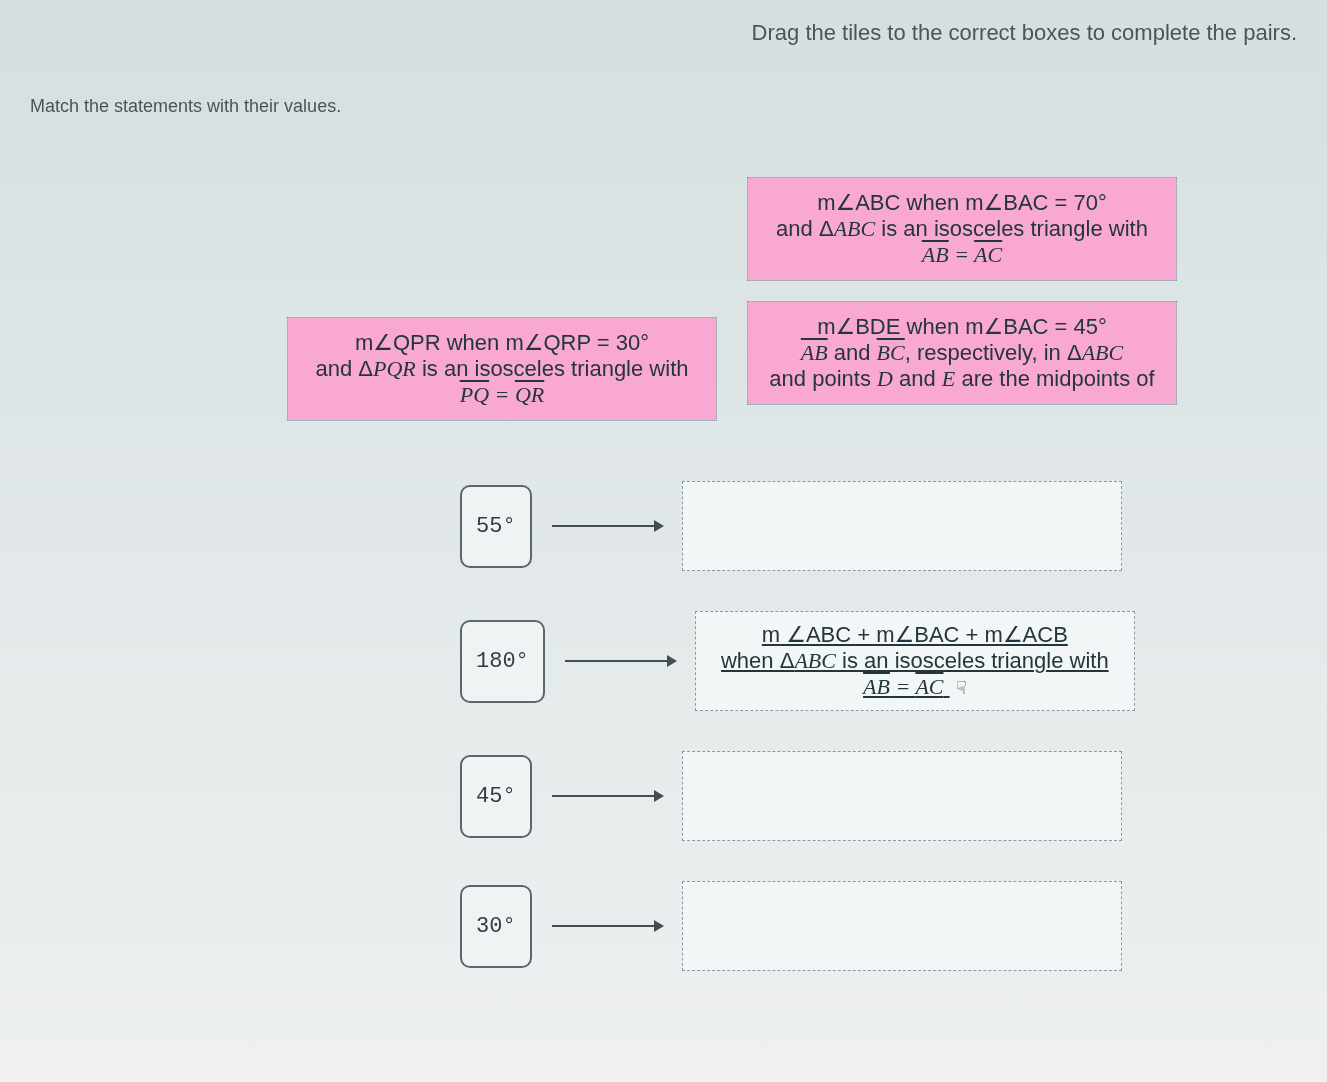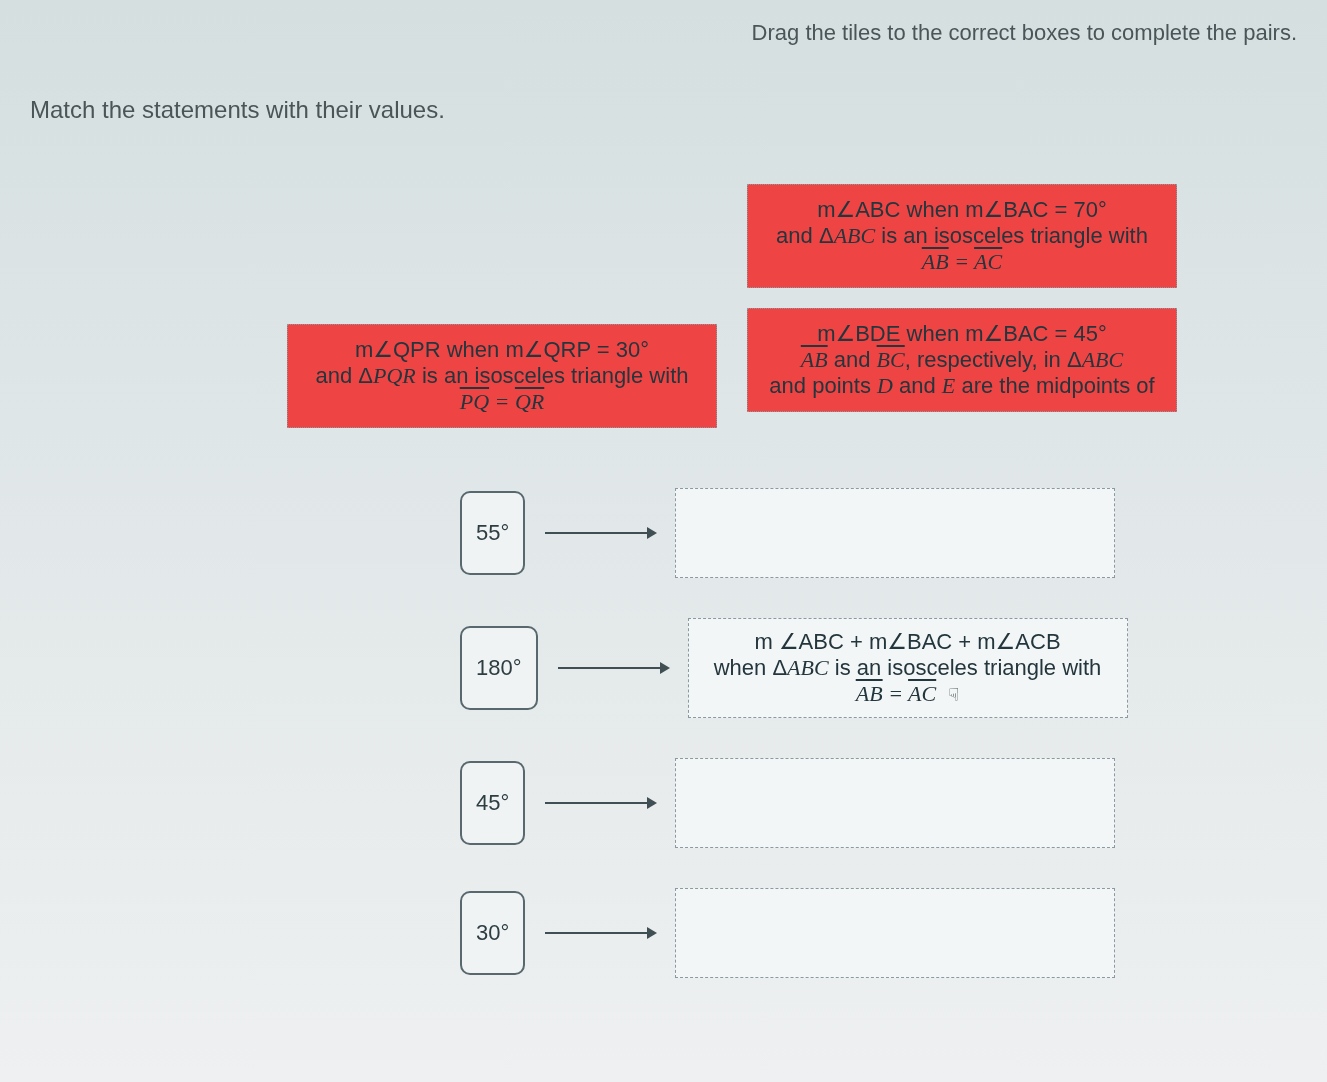--- a/index.html
+++ b/index.html
@@ -12,41 +12,41 @@
     width: 1327px;
     min-height: 1082px;
   }
   .instruction {
     font-size: 22px;
     color: #4a5558;
     margin-bottom: 50px;
     text-align: right;
   }
   .sub-instruction {
-    font-size: 24px;
+    font-size: 18px;
     color: #4a5558;
     margin-bottom: 60px;
   }
   .tiles-row {
     display: flex;
     gap: 30px;
     align-items: flex-start;
     justify-content: flex-end;
     padding-right: 120px;
     margin-bottom: 60px;
   }
   .tiles-col {
     display: flex;
     flex-direction: column;
     gap: 20px;
     align-items: center;
   }
   .statement-tile {
     border: 1px dotted #8a9aa0;
-    background: #ef4444;
+    background: #f9a8d4;
     padding: 12px 20px;
     text-align: center;
     font-size: 22px;
     color: #24363d;
     min-width: 430px;
     cursor: grab;
   }
   .match-area {
     display: flex;
     flex-direction: column;
@@ -61,20 +61,21 @@
   .value-tile {
     border: 2px solid #58686e;
     border-radius: 10px;
     background: #eff3f3;
     padding: 27px 14px;
     font-size: 22px;
     color: #2e3d42;
     min-width: 64px;
     text-align: right;
     cursor: grab;
+    font-family: Liberation Mono, monospace;
   }
   .arrow {
     width: 110px;
     height: 2px;
     background: #3f4f54;
     position: relative;
   }
   .arrow::after {
     content: '';
     position: absolute;
@@ -89,20 +90,21 @@
     background: #f3f6f6;
     min-width: 440px;
     min-height: 90px;
     padding: 10px 16px;
     display: flex;
     align-items: center;
     justify-content: center;
     font-size: 22px;
     text-align: center;
     color: #24363d;
+    text-decoration: underline;
   }
   .math { font-family: 'Times New Roman', Times, serif; font-style: italic; }
   .ov { text-decoration: overline; margin-top: 16px; }
   .cursor-icon {
     display: inline-block;
     font-size: 18px;
     margin-left: 6px;
     color: #3a4a4f;
   }
 </style>

